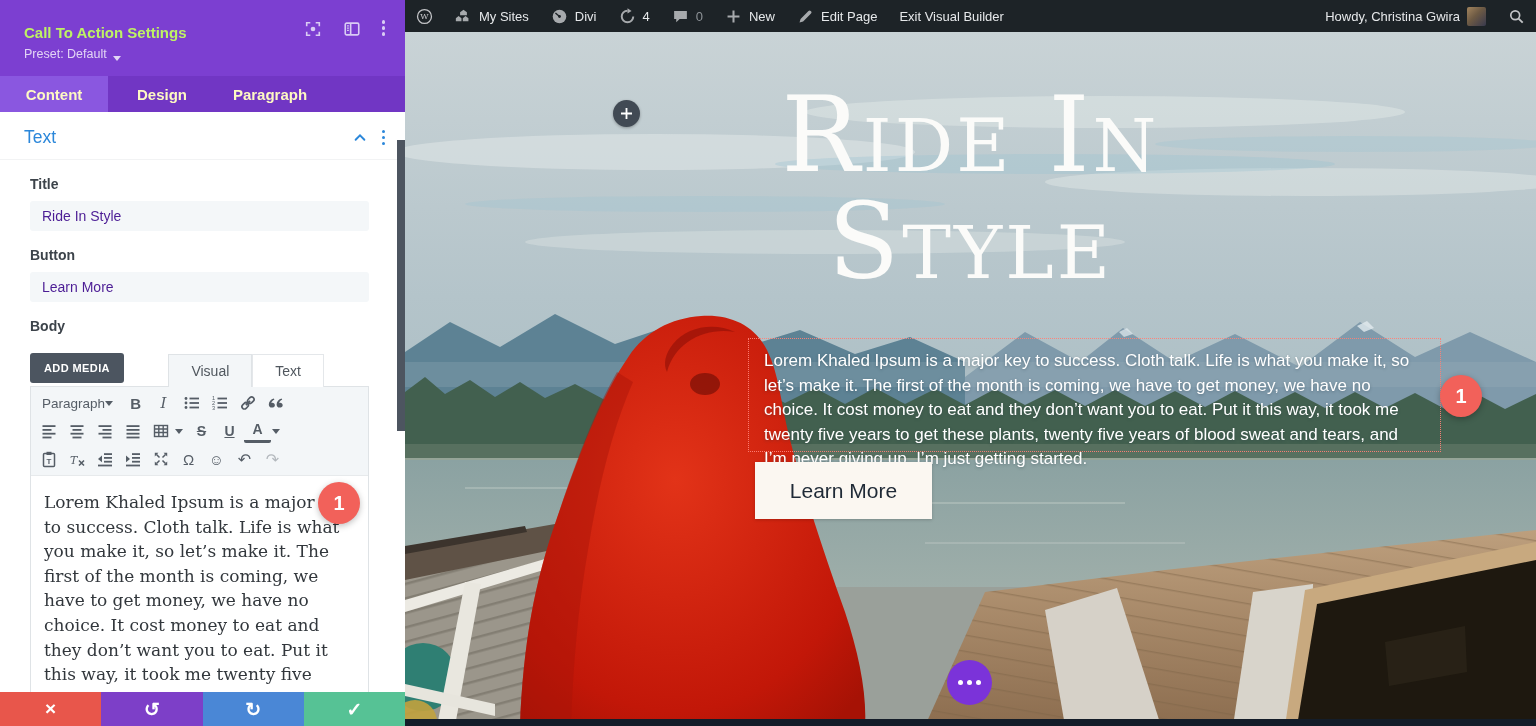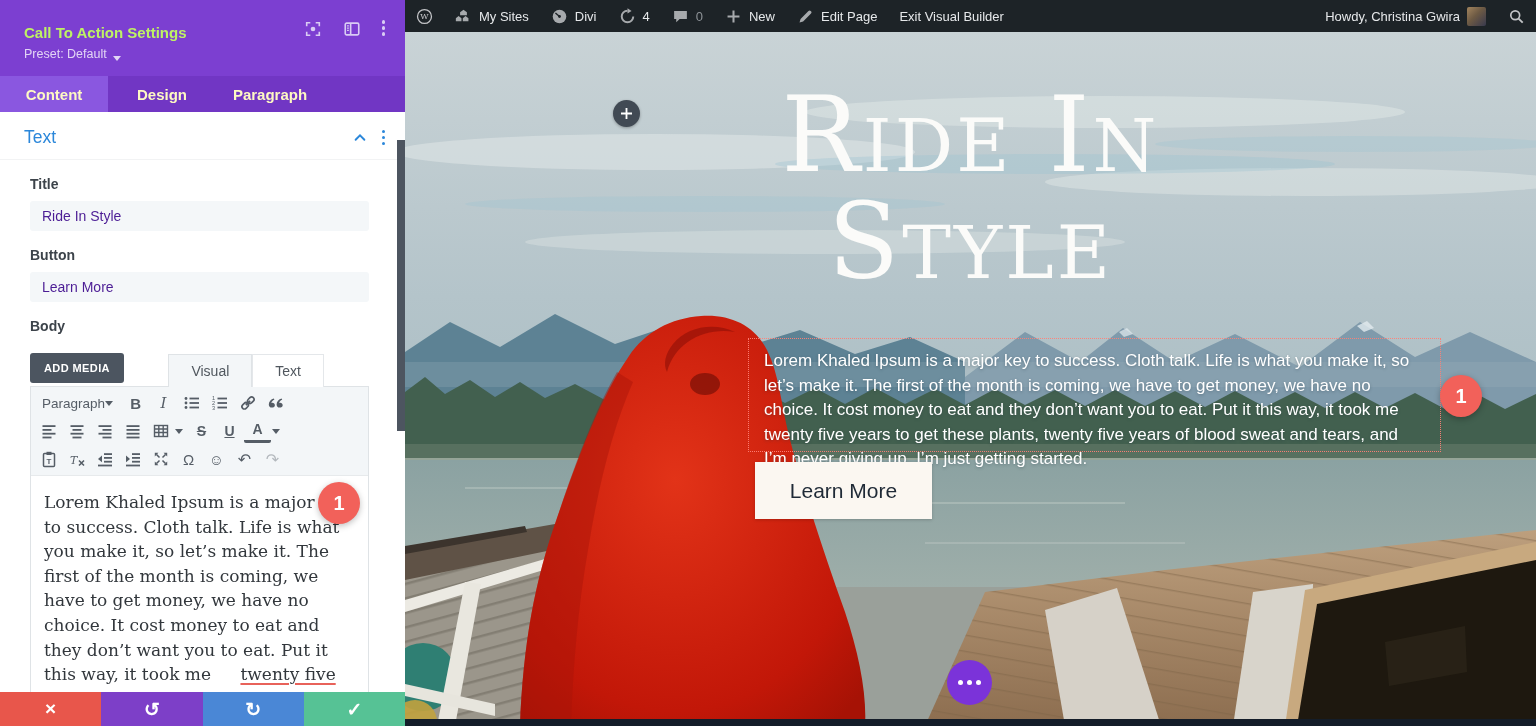--- a/index.html
+++ b/index.html
@@ -93,22 +93,22 @@
   .g-i{font-family:"DejaVu Serif",serif;font-style:italic;font-size:15px;}
   .g-s{text-decoration:line-through;font-weight:600;font-size:14px;}
   .g-u{text-decoration:underline;font-weight:600;font-size:14px;}
   .g-a{font-weight:600;font-size:14px;border-bottom:3px solid #555d66;line-height:1.05;}
   .g-om,.g-sm{font-size:15px;}
   .g-un,.g-re{font-size:16px;}
   .disabled{opacity:.4;}
   .ed-content{background:#fff;height:233px;padding:14px 13px 0;overflow:hidden;
     font-family:"DejaVu Serif","Liberation Serif",serif;font-size:17px;line-height:24.6px;
     color:#32373c;cursor:text;}
-  .misspelled{text-decoration:underline;text-decoration-color:#e8625a;
-    text-decoration-thickness:2px;text-underline-offset:3px;margin-left:24px;}
+  .misspelled{text-decoration-color:#e8625a;
+    text-decoration-thickness:2px;text-underline-offset:3px;}
   .ed-badge{position:absolute;left:318px;top:482px;width:42px;height:42px;border-radius:50%;
     background:#f2615a;color:#fff;font-size:20px;font-weight:700;display:flex;align-items:center;
     justify-content:center;box-shadow:0 2px 6px rgba(0,0,0,.25);z-index:3;}
   .p-scroll{position:absolute;right:0;top:140px;width:8px;height:291px;background:#4d5560;z-index:4;cursor:grab;}
   .p-foot{position:absolute;left:0;bottom:0;width:405px;height:34px;display:flex;z-index:5;}
   .fbtn{flex:1;display:flex;align-items:center;justify-content:center;color:#fff;font-size:19px;
     font-weight:700;cursor:pointer;border:none;}
 </style>
 </head>
 <body>

